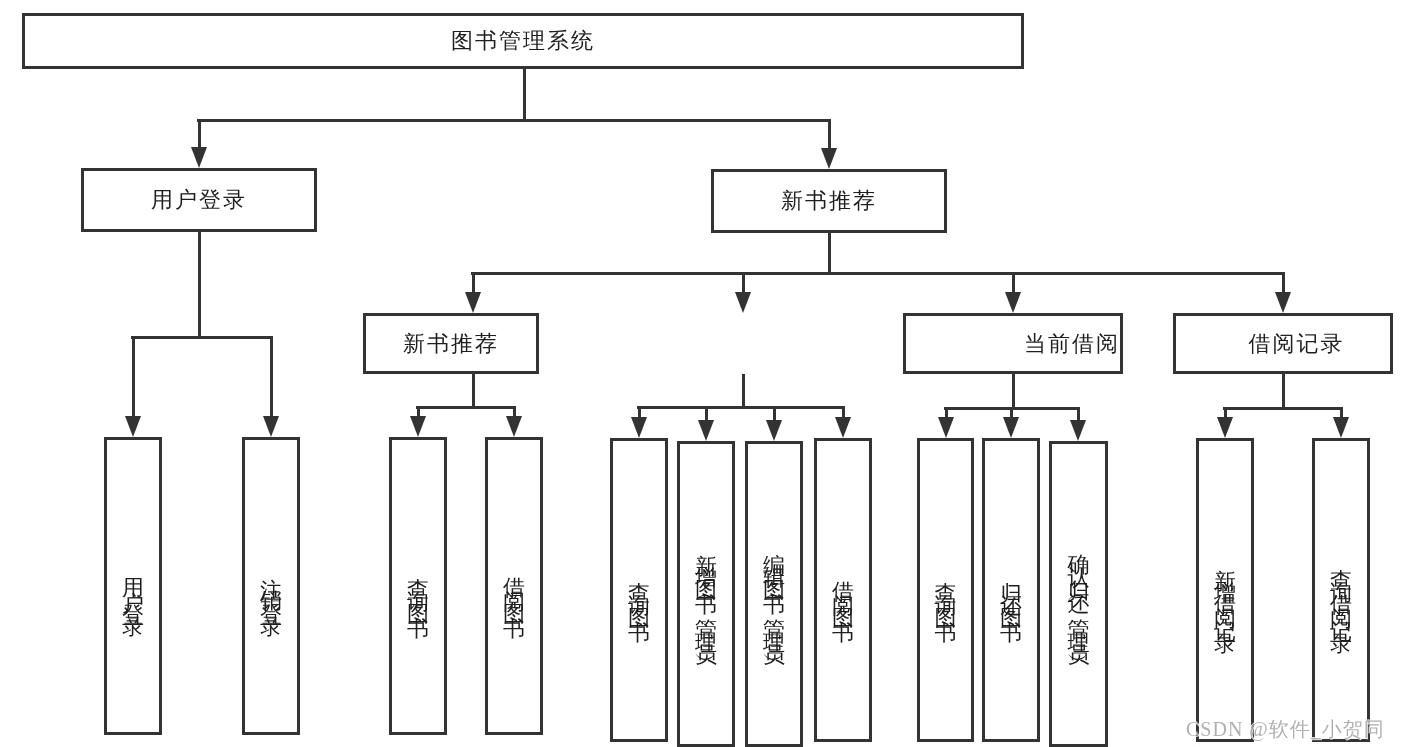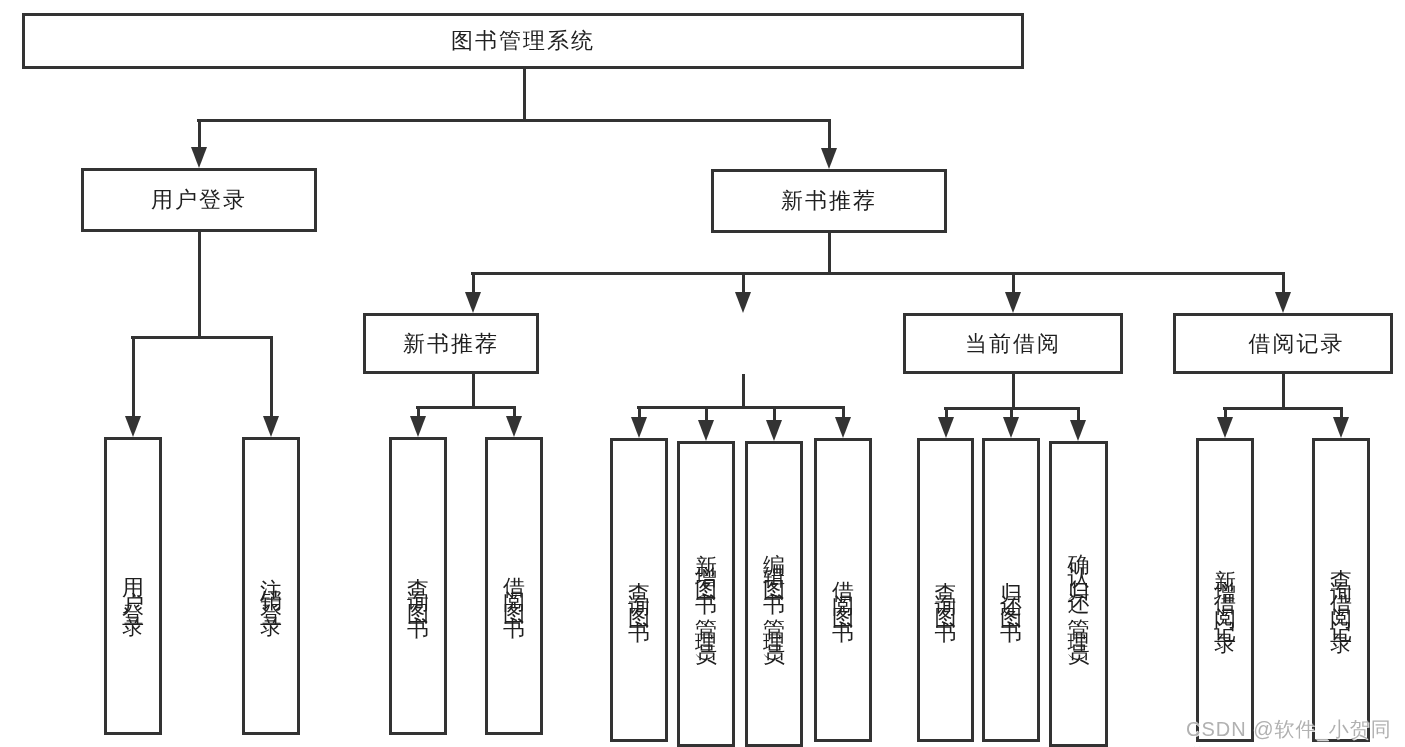--- a/index.html
+++ b/index.html
@@ -1,18 +1,18 @@
 <!DOCTYPE html>
 <html><head>
 <meta charset="utf-8">
 <style>
   html,body{margin:0;padding:0;background:#ffffff;}
   .canvas{
     position:relative;width:1405px;height:747px;background:#ffffff;overflow:hidden;
-    font-family:Liberation Sans, sans-serif;color:#1f1f1f;
+    font-family:Liberation Serif, serif;color:#1f1f1f;
   }
   .box{
     position:absolute;box-sizing:border-box;background:#ffffff;
     border:3px solid #333333;display:flex;align-items:center;justify-content:center;
     font-size:22px;letter-spacing:2px;color:#1f1f1f;z-index:2;
   }
   .leaf{z-index:2;}
   .leaf .vtext{
     writing-mode:vertical-rl;text-orientation:mixed;
     font-size:22px;letter-spacing:13px;line-height:1;white-space:nowrap;
@@ -46,21 +46,21 @@
 
   <div class="box" style="left:711px;top:169px;width:236px;height:64px;">
     <span>新书推荐</span>
   </div>
 
   <div class="box" style="left:363px;top:313px;width:176px;height:61px;">
     <span>新书推荐</span>
   </div>
 
 
-  <div class="box" style="left:903px;top:313px;width:220px;height:61px;">
+  <div class="box" style="left:903px;top:313px;width:220px;height:61px;justify-content:flex-end;">
     <span>当前借阅</span>
   </div>
 
   <div class="box" style="left:1173px;top:313px;width:220px;height:61px;padding-left:27px;">
     <span>借阅记录</span>
   </div>
 
   <div class="box leaf" style="left:104px;top:437px;width:58px;height:298px;">
     <span class="vtext">用户登录</span>
   </div>

